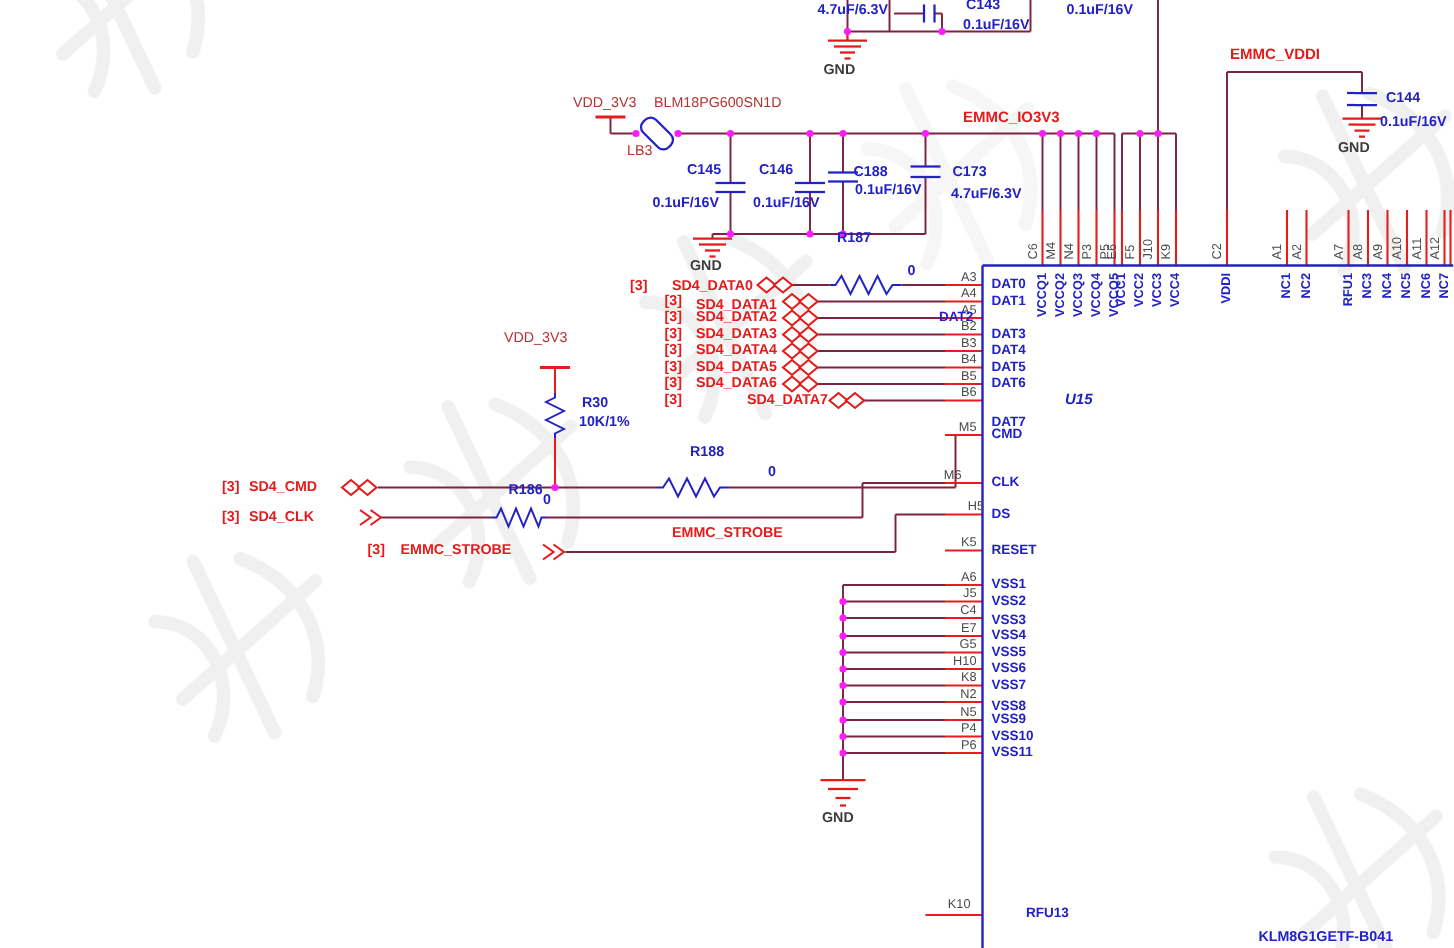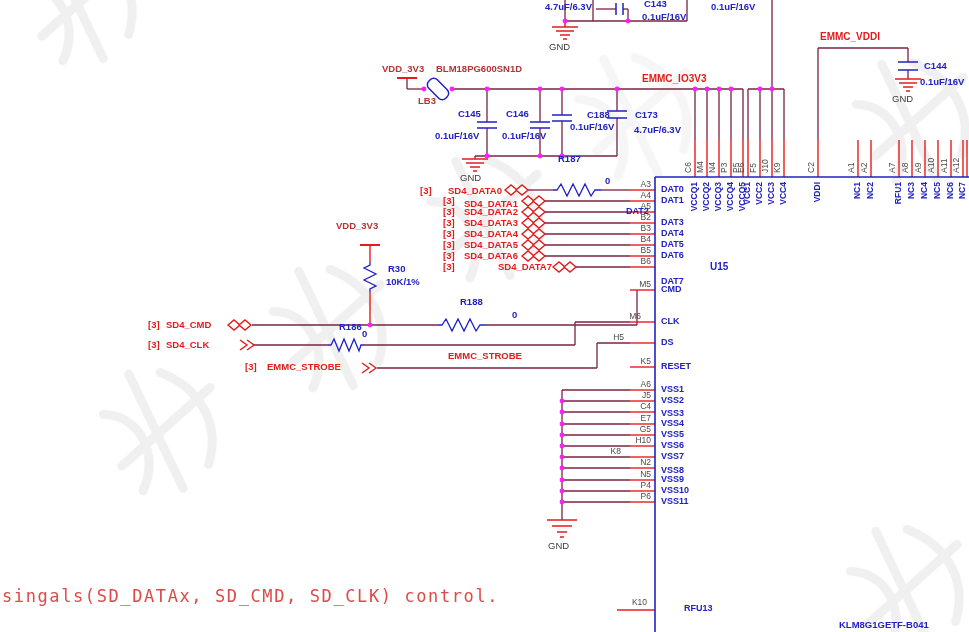--- a/index.html
+++ b/index.html
@@ -1,25 +1,25 @@
 <!DOCTYPE html>
 <html><head>
 <meta charset="utf-8">
 <style>
   html,body{margin:0;padding:0;background:#fff;}
   #canvas{position:relative;width:969px;height:632px;background:#fff;overflow:hidden;
           font-family:"Liberation Sans",sans-serif;}
   svg.layer{position:absolute;left:0;top:0;z-index:1;}
   .abs{position:absolute;white-space:nowrap;z-index:2;line-height:11px;}
   .b{color:#2121c4;font-weight:bold;font-size:9.5px;}
-  .b10{font-size:10px;}
+  .b10{font-size:10px;font-style:italic;}
   .red{color:#e31b1b;font-weight:bold;font-size:9.5px;}
   .red10{font-size:10px;}
-  .dred{color:#b43434;font-weight:bold;font-size:9.5px;}
-  .gnd{color:#3c3c3c;font-weight:normal;font-size:9.5px;}
+  .dred{color:#b43434;font-weight:normal;font-size:9.5px;}
+  .gnd{color:#3c3c3c;font-weight:bold;font-size:9.5px;}
   .pnum{color:#4a4a4a;font-size:8.5px;width:40px;text-align:right;}
   .pname{color:#2121c4;font-weight:bold;font-size:9px;}
   .ralign{text-align:right;width:72px;}
   .vtx{transform-origin:0 0;transform:rotate(-90deg);height:11px;line-height:11px;}
   .vnum{width:30px;color:#4a4a4a;font-size:8.5px;}
   .vname{width:40px;text-align:right;color:#2121c4;font-weight:bold;font-size:8.5px;}
   .note{color:#dd4a4a;font-family:"DejaVu Sans Mono",monospace;font-size:17px;letter-spacing:1.6px;}
 </style>
 </head>
 <body>
@@ -281,21 +281,21 @@
 <span class="abs gnd" style="left:892px;top:93px">GND</span>
 
 <span class="abs dred" style="left:382px;top:63px">VDD_3V3</span>
 <span class="abs dred" style="left:436px;top:63px">BLM18PG600SN1D</span>
 <span class="abs dred" style="left:418px;top:95px">LB3</span>
 <span class="abs red red10" style="left:642px;top:73px">EMMC_IO3V3</span>
 <span class="abs b" style="left:458px;top:108px">C145</span>
 <span class="abs b" style="left:435px;top:130px">0.1uF/16V</span>
 <span class="abs b" style="left:506px;top:108px">C146</span>
 <span class="abs b" style="left:502px;top:130px">0.1uF/16V</span>
-<span class="abs b" style="left:587px;top:109px">C188</span>
+<span class="abs b" style="left:569px;top:109px">C188</span>
 <span class="abs b" style="left:570px;top:121px">0.1uF/16V</span>
 <span class="abs b" style="left:635px;top:109px">C173</span>
 <span class="abs b" style="left:634px;top:124px">4.7uF/6.3V</span>
 <span class="abs gnd" style="left:460px;top:172px">GND</span>
 
 <span class="abs dred" style="left:336px;top:220px">VDD_3V3</span>
 <span class="abs b" style="left:388px;top:263px">R30</span>
 <span class="abs b" style="left:386px;top:276px">10K/1%</span>
 
 <span class="abs b" style="left:558px;top:153px">R187</span>
@@ -333,29 +333,29 @@
 <span class="abs pnum" style="left:611px;top:179px">A3</span>
 <span class="abs pnum" style="left:611px;top:190px">A4</span>
 <span class="abs pnum" style="left:611px;top:201px">A5</span>
 <span class="abs pnum" style="left:611px;top:212px">B2</span>
 <span class="abs pnum" style="left:611px;top:223px">B3</span>
 <span class="abs pnum" style="left:611px;top:234px">B4</span>
 <span class="abs pnum" style="left:611px;top:245px">B5</span>
 <span class="abs pnum" style="left:611px;top:256px">B6</span>
 <span class="abs pnum" style="left:611px;top:279px">M5</span>
 <span class="abs pnum" style="left:601px;top:311px">M6</span>
-<span class="abs pnum" style="left:584px;top:332px">H5</span>
+<span class="abs pnum" style="left:616px;top:332px">H5</span>
 <span class="abs pnum" style="left:611px;top:356px">K5</span>
 <span class="abs pnum" style="left:611px;top:379px">A6</span>
 <span class="abs pnum" style="left:611px;top:390px">J5</span>
 <span class="abs pnum" style="left:611px;top:401px">C4</span>
 <span class="abs pnum" style="left:611px;top:413px">E7</span>
 <span class="abs pnum" style="left:611px;top:424px">G5</span>
 <span class="abs pnum" style="left:611px;top:435px">H10</span>
-<span class="abs pnum" style="left:581px;top:446px">K8</span>
+<span class="abs pnum" style="left:611px;top:446px">K8</span>
 <span class="abs pnum" style="left:611px;top:457px">N2</span>
 <span class="abs pnum" style="left:611px;top:469px">N5</span>
 <span class="abs pnum" style="left:611px;top:480px">P4</span>
 <span class="abs pnum" style="left:611px;top:491px">P6</span>
 <span class="abs pnum" style="left:611px;top:597px;width:36px">K10</span>
 
 <span class="abs pname" style="left:661px;top:184px">DAT0</span>
 <span class="abs pname" style="left:661px;top:195px">DAT1</span>
 <span class="abs pname" style="left:626px;top:206px">DAT2</span>
 <span class="abs pname" style="left:661px;top:217px">DAT3</span>
@@ -415,15 +415,14 @@
 <span class="abs vtx vname" style="left:893px;top:222px">RFU1</span>
 <span class="abs vtx vname" style="left:906px;top:222px">NC3</span>
 <span class="abs vtx vname" style="left:919px;top:222px">NC4</span>
 <span class="abs vtx vname" style="left:932px;top:222px">NC5</span>
 <span class="abs vtx vname" style="left:945px;top:222px">NC6</span>
 <span class="abs vtx vname" style="left:957px;top:222px">NC7</span>
 
 <span class="abs b b10" style="left:710px;top:261px">U15</span>
 <span class="abs b" style="left:839px;top:619px">KLM8G1GETF-B041</span>
 
-<span class="abs note" style="left:2px;top:591px">singals(SD_DATAx, SD_CMD, SD_CLK) control.</span>
 
 </div>
 
 </body></html>

